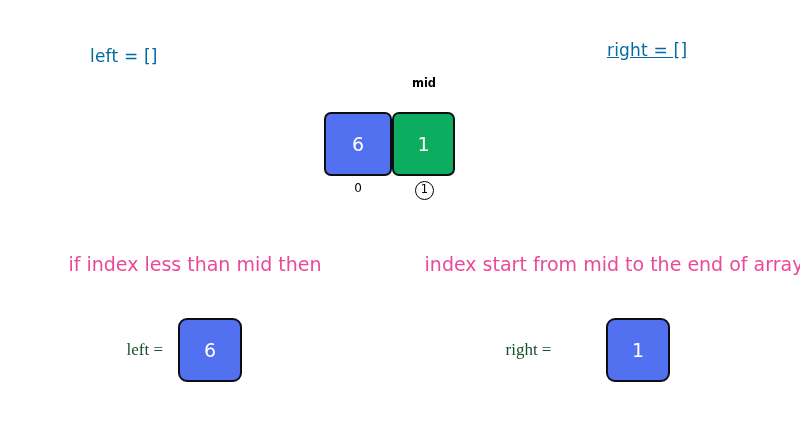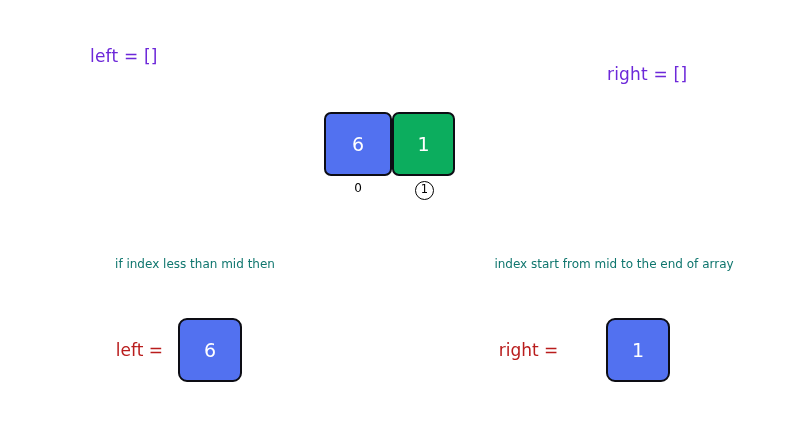--- a/index.html
+++ b/index.html
@@ -14,21 +14,21 @@
     position: relative;
     width: 800px;
     height: 437px;
     background: #ffffff;
     overflow: hidden;
   }
   .abs { position: absolute; }
 
   .var-label {
     font-size: 17px;
-    color: #6d28d9;
+    color: #0369a1;
     white-space: nowrap;
     letter-spacing: 0.2px;
   }
 
   .mid-label {
     font-size: 11.5px;
     font-weight: bold;
     color: #000000;
     text-align: center;
     line-height: 15px;
@@ -58,32 +58,33 @@
   .index-label.circled {
     border: 1.2px solid #000000;
     border-radius: 50%;
     width: 17px;
     height: 17px;
     line-height: 15px;
     font-size: 11.5px;
   }
 
   .rule-text {
-    font-size: 12px;
-    color: #0f766e;
+    font-size: 19px;
+    color: #ec4899;
     text-align: center;
     line-height: 25px;
     white-space: nowrap;
   }
 
   .result-label {
     font-size: 17px;
-    color: #b91c1c;
+    color: #14532d;
     white-space: nowrap;
     text-align: right;
+    font-family: Liberation Serif, serif;
   }
 
   .result-cell {
     box-sizing: border-box;
     border: 2.5px solid #0d0d14;
     border-radius: 9px;
     background: #5271f0;
     display: flex;
     align-items: center;
     justify-content: center;
@@ -92,23 +93,24 @@
     line-height: 1;
   }
 </style>
 </head>
 <body>
 
 <div id="canvas">
 
   <div class="abs var-label" style="left:90px; top:46px;">left = []</div>
 
-  <div class="abs var-label" style="left:607px; top:64px;">right = []</div>
+  <div class="abs var-label" style="left:607px; top:40px;text-decoration:underline;">right = []</div>
 
   <div class="abs mid-label" style="left:360px; top:76px; width:128px;">
+    <div>mid</div>
   </div>
 
   <div class="abs cell blue" style="left:324px; top:112px; width:68px; height:64px;">
     <span>6</span>
   </div>
 
   <div class="abs cell green" style="left:392px; top:112px; width:63px; height:64px;">
     <span>1</span>
   </div>
 

